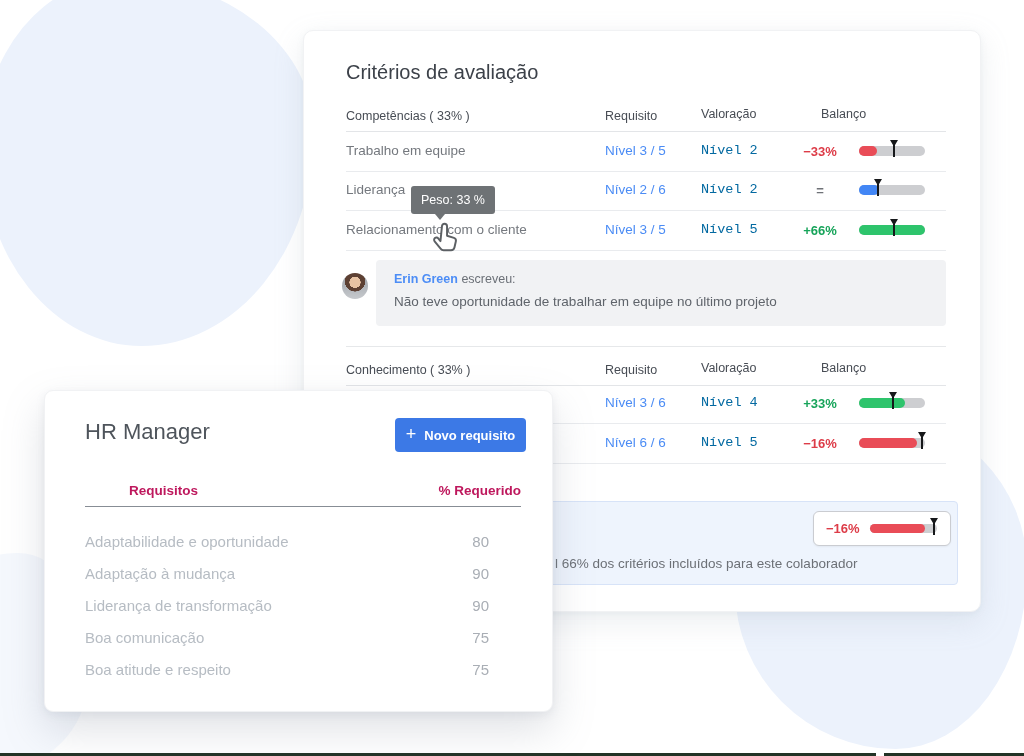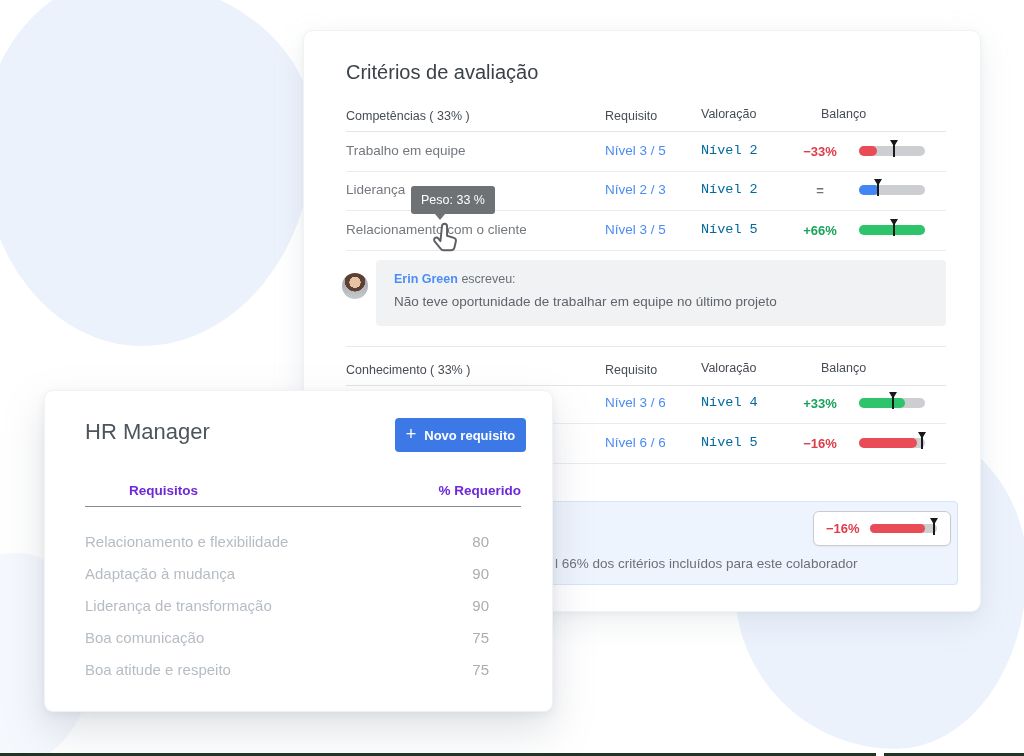--- a/index.html
+++ b/index.html
@@ -66,21 +66,21 @@
   .summary-badge .bar { position:relative; width:67px; height:9px; }
   .summary-badge .bar-fill { height:9px; }
   .summary-text { position:absolute; left:220px; top:54px; font-size:13.5px; color:#6c7076; white-space:nowrap; }
 
   
   .hr-title { left:40px; top:28px; font-size:22px; color:#4e545b; }
   .btn-new { position:absolute; left:350px; top:27px; width:131px; height:34px; background:#3c79e6; border:none;
              border-radius:4px; color:#fff; font-size:13px; font-weight:700; display:flex; align-items:center;
              justify-content:center; gap:8px; cursor:pointer; font-family:inherit; }
   .btn-plus { font-size:18px; font-weight:400; line-height:1; margin-top:-2px; }
-  .hr-col-head { font-size:13.5px; font-weight:700; color:#6d28d9;padding-left:44px; }
+  .hr-col-head { font-size:13.5px; font-weight:700; color:#be185d;padding-left:44px; }
   .hr-head-line { position:absolute; left:40px; top:115px; width:436px; height:1px; background:#878d95; }
   .hr-row-label { position:absolute; left:40px; font-size:15px; color:#b6bcc3; white-space:nowrap; }
   .hr-row-val { position:absolute; left:40px; width:404px; text-align:right; font-size:15px; color:#a9aeb5; }
 
   
   .bottom-line { position:absolute; top:753px; height:3px; background:#223326; }
 </style>
 </head>
 <body>
 
@@ -107,21 +107,21 @@
       <div class="bal-label" style="left: 480px; top: 113px; color: rgb(221, 60, 72);">−33%</div>
       <div class="bar" style="left:555px; top:115px;">
         <div class="bar-fill" style="width: 28%; background: rgb(233, 76, 87);"></div>
         <div class="pin" style="left: 53%;"></div>
       </div>
       <div class="hline" style="top:140px;"></div>
     </div>
 
     <div>
       <div class="abs row-label" style="left:42px; top:151px;">Liderança</div>
-      <div class="abs link" style="left:301px; top:151px;">Nível 2 / 3</div>
+      <div class="abs link" style="left:301px; top:151px;">Nível 2 / 6</div>
       <div class="abs val" style="left:397px; top:151px;">Nível 2</div>
       <div class="bal-label" style="left: 480px; top: 152px; color: rgb(111, 114, 119);">=</div>
       <div class="bar" style="left:555px; top:154px;">
         <div class="bar-fill" style="width: 30%; background: rgb(66, 134, 245);"></div>
         <div class="pin" style="left: 29%;"></div>
       </div>
       <div class="hline" style="top:179px;"></div>
     </div>
 
     <div>
@@ -201,21 +201,21 @@
     <button class="btn-new">
       <span class="btn-plus">+</span>
       <span>Novo requisito</span>
     </button>
 
     <div class="abs hr-col-head" style="left:40px; top:92px;">Requisitos</div>
     <div class="abs hr-col-head" style="left:40px; top:92px; width:436px; text-align:right;">% Requerido</div>
     <div class="hr-head-line"></div>
 
     <div>
-      <div class="hr-row-label" style="top:142px;">Relacionamento e flexibilidade</div>
+      <div class="hr-row-label" style="top:142px;">Adaptabilidade e oportunidade</div>
       <div class="hr-row-val" style="top:142px;">80</div>
     </div>
     <div>
       <div class="hr-row-label" style="top:174px;">Adaptação à mudança</div>
       <div class="hr-row-val" style="top:174px;">90</div>
     </div>
     <div>
       <div class="hr-row-label" style="top:206px;">Liderança de transformação</div>
       <div class="hr-row-val" style="top:206px;">90</div>
     </div>

